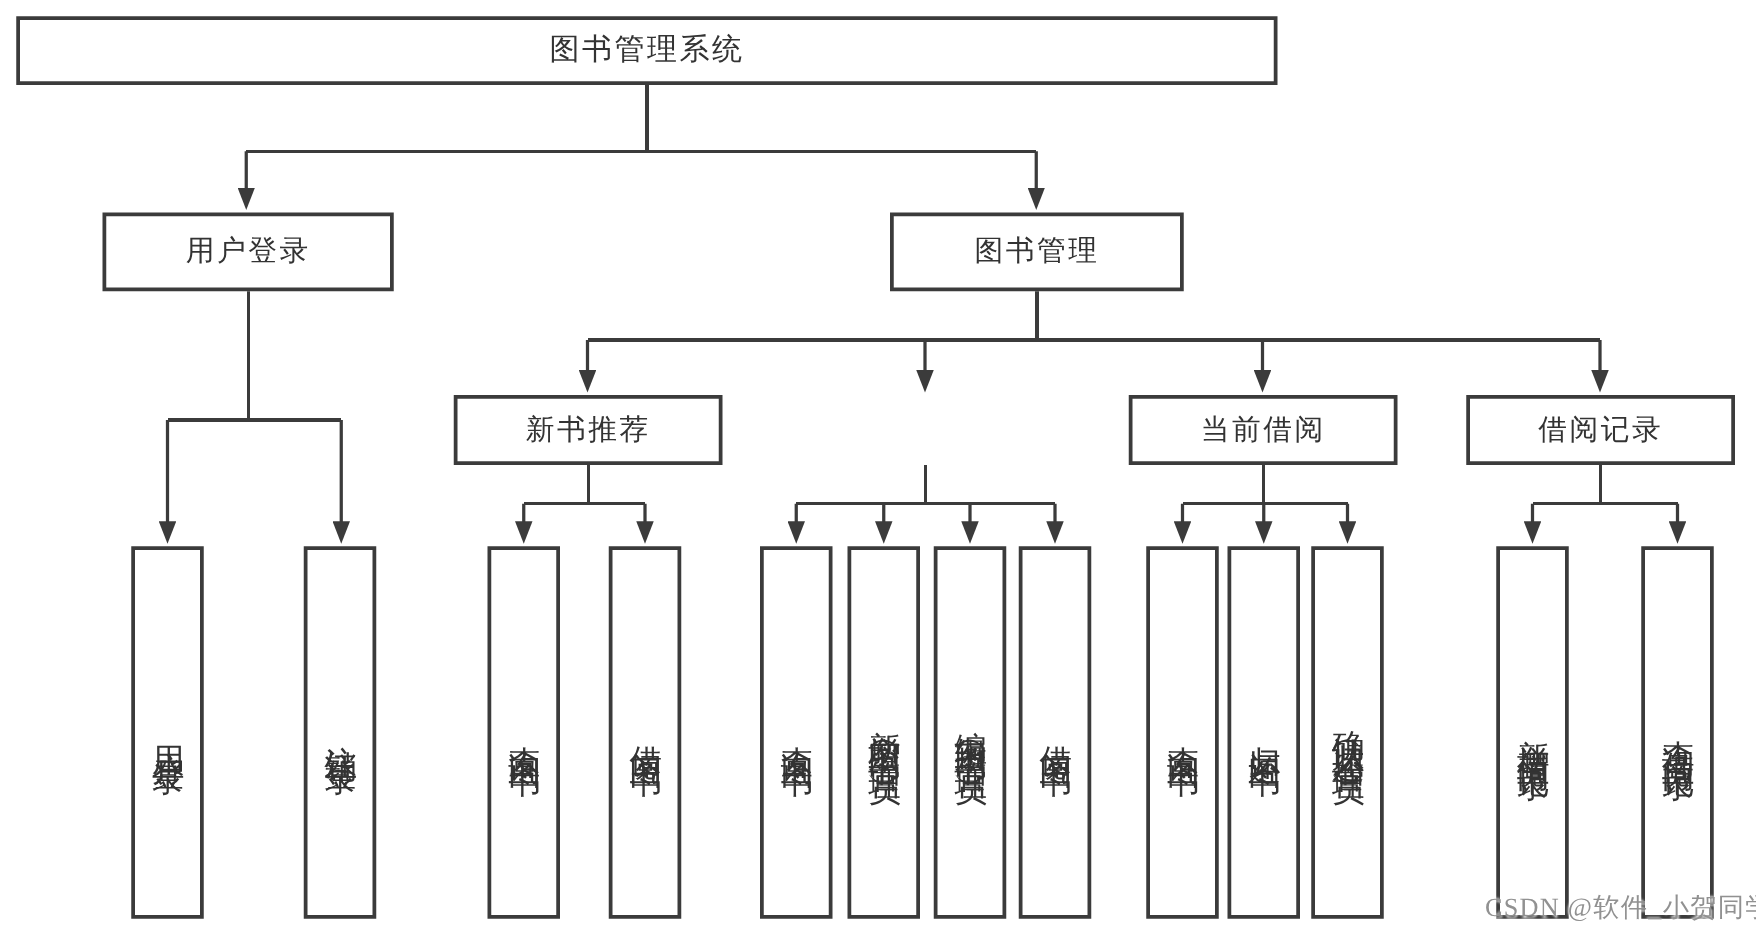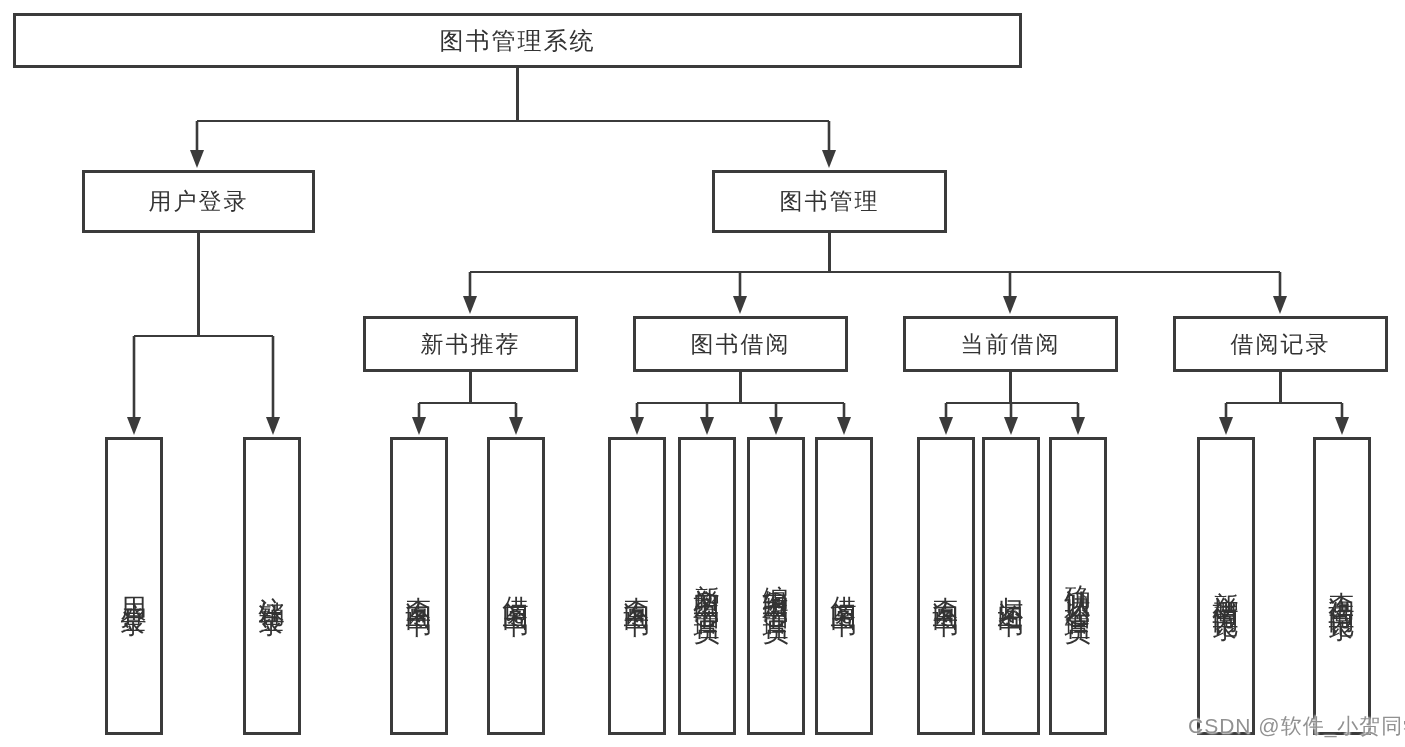--- a/index.html
+++ b/index.html
@@ -1,21 +1,21 @@
 <!DOCTYPE html>
 <html><head>
 <meta charset="utf-8">
 <style>
   html, body { margin: 0; padding: 0; background: #ffffff; }
   .canvas {
     position: relative;
     width: 1405px;
     height: 747px;
     background: #ffffff;
-    font-family: Liberation Sans, sans-serif;
+    font-family: Liberation Serif, serif;
     overflow: hidden;
   }
   .lines {
     position: absolute;
     left: 0; top: 0;
     width: 1405px; height: 747px;
     pointer-events: none;
   }
   .box {
     position: absolute;
@@ -98,23 +98,20 @@
   <div class="box h" style="left:82px; top:170px; width:233px; height:63px;">
     <span>用户登录</span>
   </div>
   <div class="box h" style="left:363px; top:316px; width:215px; height:56px;">
     <span>新书推荐</span>
   </div>
 
   <div class="box h" style="left:712px; top:170px; width:235px; height:63px;">
     <span>图书管理</span>
   </div>
-  <div class="box h" style="left:633px; top:316px; width:215px; height:56px;">
-    <span>图书借阅</span>
-  </div>
   <div class="box h" style="left:903px; top:316px; width:215px; height:56px;">
     <span>当前借阅</span>
   </div>
   <div class="box h" style="left:1173px; top:316px; width:215px; height:56px;">
     <span>借阅记录</span>
   </div>
 
   <div class="box v" style="left:105px; top:437px; width:58px; height:298px;">
     <span>用户登录</span>
   </div>

